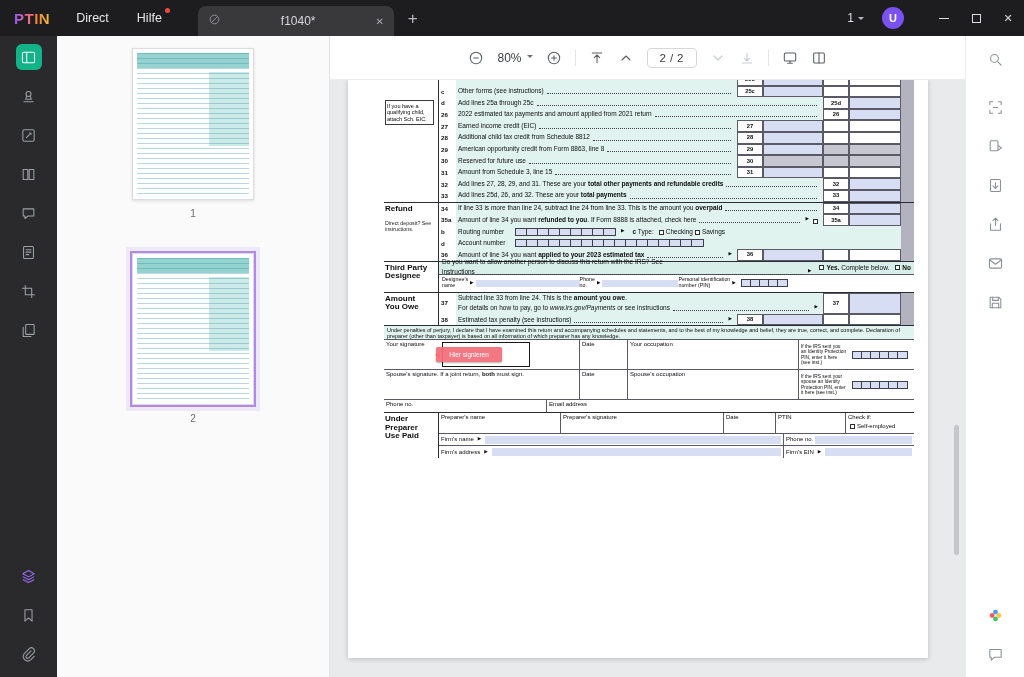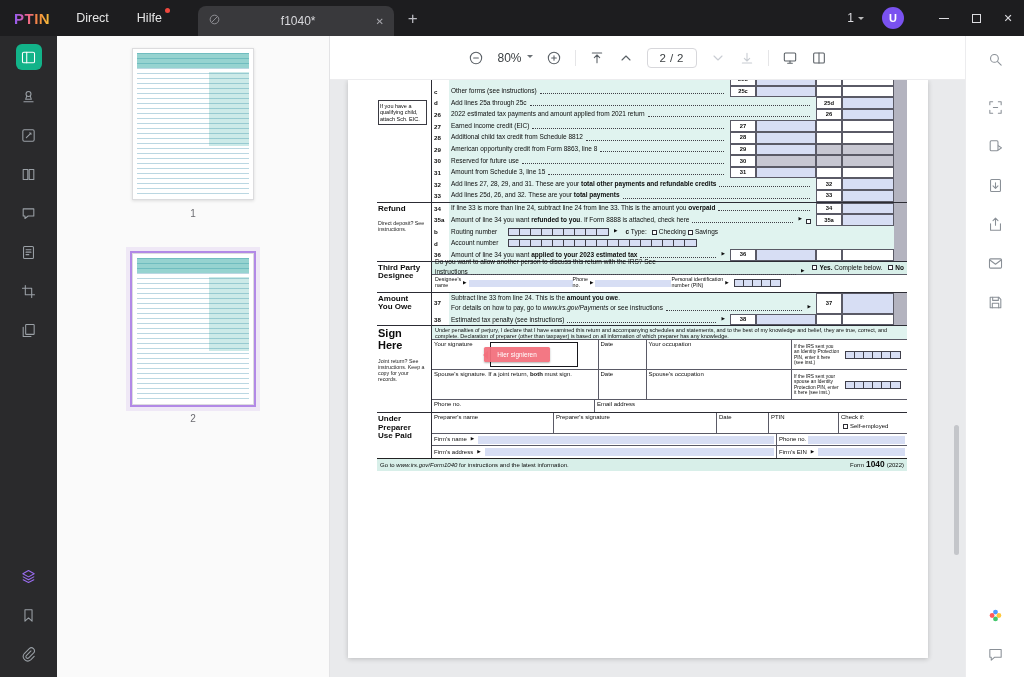--- a/index.html
+++ b/index.html
@@ -77,21 +77,21 @@
   .r-bottom{margin-top:auto;display:flex;flex-direction:column;gap:13px;}
   .ric.flower svg *{stroke:none;}
 
   
   .canvas{position:absolute;top:80px;left:330px;right:59px;bottom:0;background:#e9eaec;overflow:hidden;}
   .page{position:absolute;left:18px;top:0;width:580px;height:578px;background:#fff;
     box-shadow:0 1px 5px rgba(0,0,0,.2);overflow:hidden;}
   .scrollbar{position:absolute;right:6px;top:345px;width:5px;height:130px;background:#c4c6ca;border-radius:3px;}
 
   
-  .formwrap{position:absolute;left:29px;top:-6px;width:530px;font-size:6.5px;color:#0c0c0c;line-height:1.15;}
+  .formwrap{position:absolute;left:36px;top:-6px;width:530px;font-size:6.5px;color:#0c0c0c;line-height:1.15;}
   .fsec{display:flex;border-top:1px solid #2c2c34;}
   .fsec.first{border-top:none;}
   .gutter{width:55px;flex:none;border-right:1px solid #2c2c34;position:relative;padding:2px 3px 0 1px;}
   .rowsarea{flex:1;min-width:0;}
   .sec-content{flex:1;min-width:0;}
   .sec-label{font-weight:bold;font-size:8px;line-height:8.6px;}
   .sec-big{font-weight:bold;font-size:11px;line-height:11.5px;}
   .sec-note{font-size:5.3px;line-height:6px;margin-top:7px;color:#1c1c1c;}
   .mnote{position:absolute;top:26px;left:1px;right:4px;border:1px solid #3a3a42;background:#fff;
     font-size:5.5px;line-height:6.4px;padding:2px 1px;}
@@ -760,27 +760,20 @@
                 <div class="nbox">38</div>
                 <div class="amt field"></div>
                 <div class="nbox outer"></div>
                 <div class="amt outer blank"></div>
                 <div class="strip"></div>
               </div>
             </div>
         </div>
 
         <div class="fsec">
-          <div class="gutter">
-            <div class="sec-big">
-              <div>Sign</div>
-              <div>Here</div>
-            </div>
-            <div class="sec-note">Joint return? See instructions. Keep a copy for your records.</div>
-          </div>
           <div class="sec-content">
             <div class="perjury">Under penalties of perjury, I declare that I have examined this return and accompanying schedules and statements, and to the best of my knowledge and belief, they are true, correct, and complete. Declaration of preparer (other than taxpayer) is based on all information of which preparer has any knowledge.</div>
             <div class="sgrow sig">
               <div class="sgc c-sig">
                 <span class="cl">Your signature</span>
                 <div class="sigfield"></div>
                 <div class="sticker">
                     <span>Hier signieren</span>
                   </div>
               </div>
@@ -884,27 +877,19 @@
                 </div>
               <div class="ppc p-phone">
                   <span class="cl">Firm's EIN</span>
                   <span class="arr">▶</span>
                   <span class="fgrow"></span>
                 </div>
             </div>
           </div>
         </div>
 
-        <div class="ffooter">
-          <span class="t">Go to <i>www.irs.gov/Form1040</i> for instructions and the latest information.</span>
-          <span class="fright">
-            <span>Form</span>
-            <span class="f1040">1040</span>
-            <span>(2022)</span>
-          </span>
-        </div>
 
       </div>
     </div>
     <div class="scrollbar"></div>
   </div>
 
 </div>
 
 </body></html>

